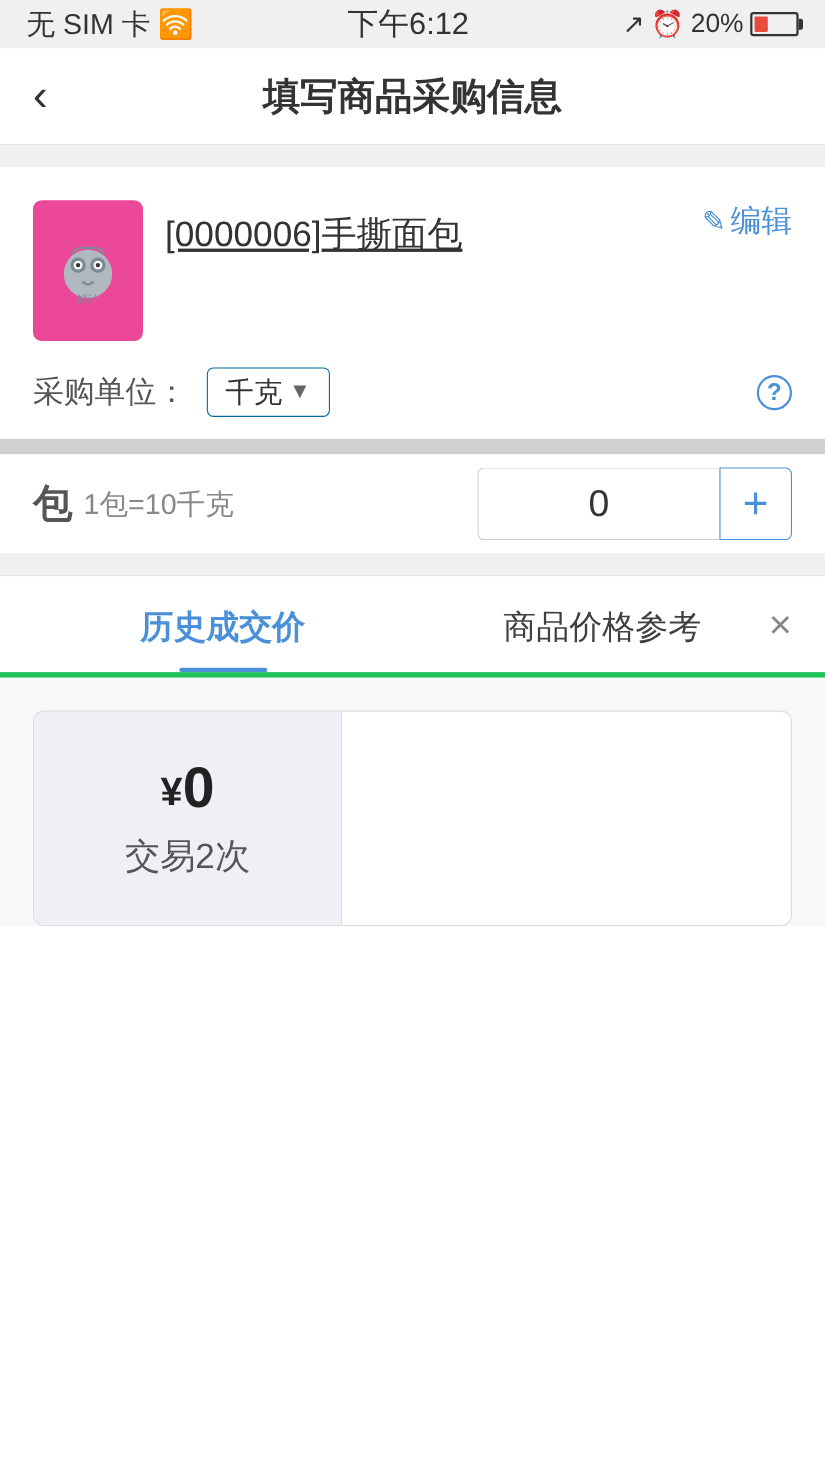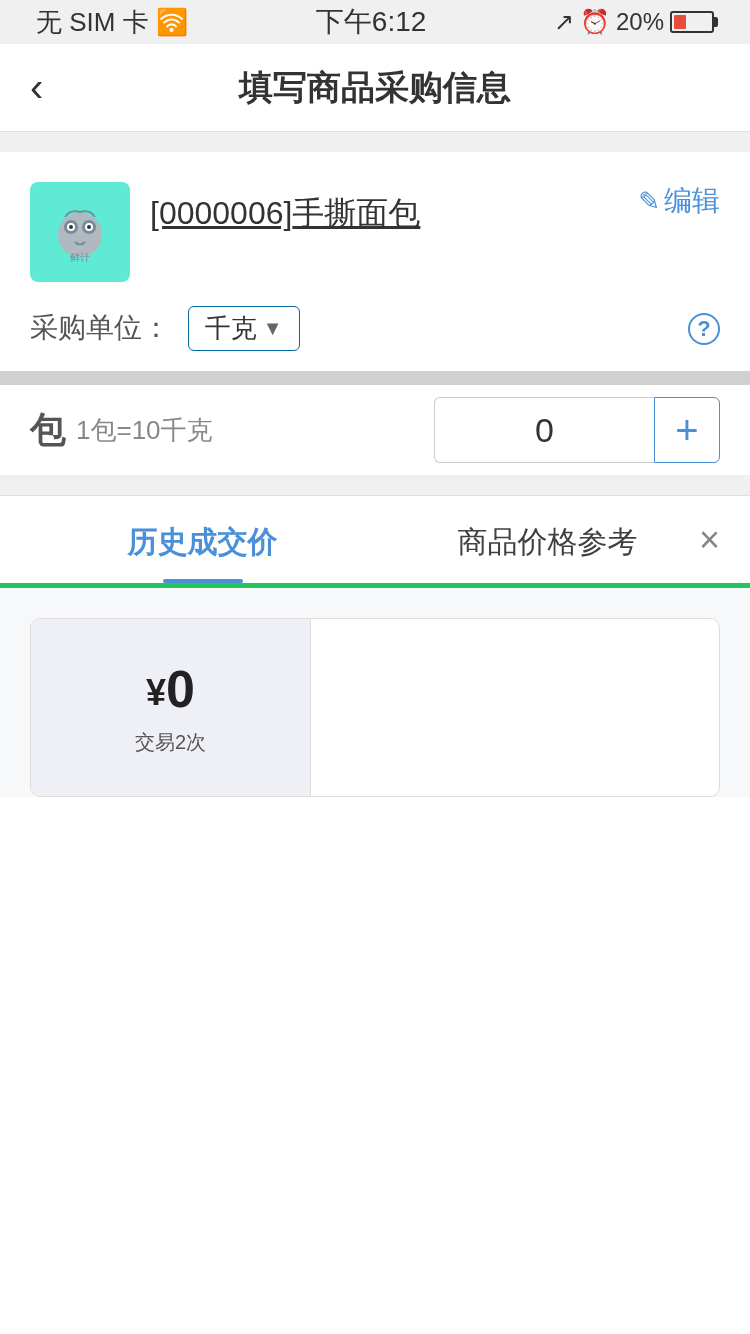--- a/index.html
+++ b/index.html
@@ -14,21 +14,21 @@
     }
 
     
     .status-bar {
       width: 750px;
       height: 44px;
       background: #f0f0f0;
       display: flex;
       align-items: center;
       justify-content: space-between;
-      padding: 0 36px;
+      padding: 0 24px;
       font-size: 26px;
       font-weight: 500;
     }
     .status-left {
       display: flex;
       align-items: center;
       gap: 8px;
     }
     .status-center {
       font-size: 28px;
@@ -104,22 +104,22 @@
       align-items: flex-start;
       justify-content: space-between;
     }
     .product-left {
       display: flex;
       align-items: flex-start;
       gap: 20px;
     }
     .product-thumbnail {
       width: 100px;
-      height: 100px;
-      background: #5eead4;
+      height: 128px;
+      background: #ec4899;
       border-radius: 8px;
       display: flex;
       align-items: center;
       justify-content: center;
       flex-shrink: 0;
     }
     .product-name {
       font-size: 32px;
       color: #333;
       font-weight: 500;
@@ -315,21 +315,21 @@
     .trade-price {
       font-size: 52px;
       font-weight: bold;
       color: #222;
     }
     .trade-price .yen {
       font-size: 36px;
       vertical-align: middle;
     }
     .trade-count {
-      font-size: 20px;
+      font-size: 32px;
       color: #555;
       margin-top: 10px;
     }
     .trade-card-right {
       flex: 1;
       padding: 36px 30px;
       display: flex;
       flex-direction: column;
       gap: 18px;
     }

